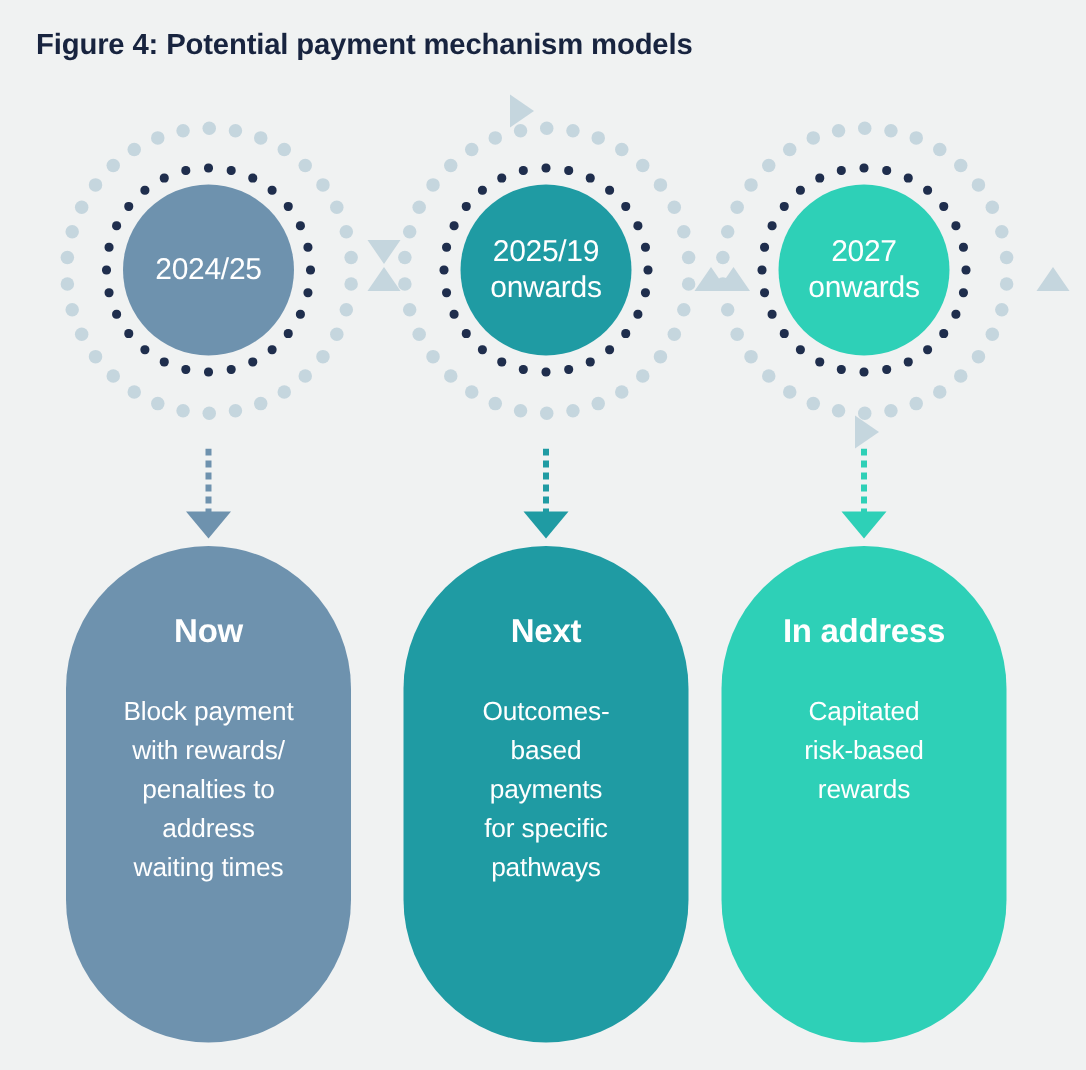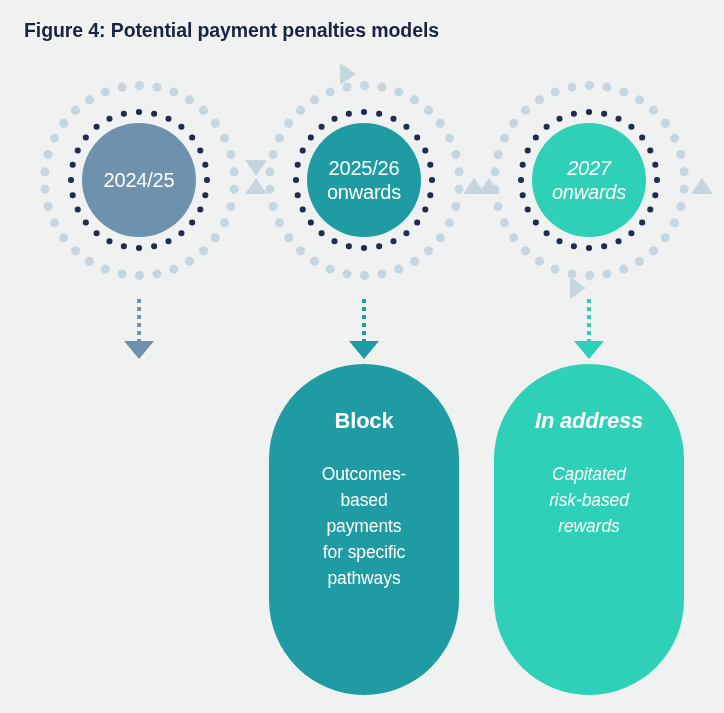--- a/index.html
+++ b/index.html
@@ -34,21 +34,21 @@
   }
   
   .col {
     position: absolute;
     top: 0;
     width: 226px;
     height: 713px;
   }
   .col-0 { left: 26px; }
   .col-1 { left: 251px; }
-  .col-2 { left: 476px; font-style: italic; }
+  .col-2 { left: 463px; }
 
   
   .ring {
     position: absolute;
     left: 50%;
     top: 180px;
     transform: translate(-50%, -50%);
     border-radius: 50%;
   }
   .ring .dot {
@@ -172,21 +172,21 @@
     border-left: 11px solid transparent;
     border-right: 11px solid transparent;
     border-top: 16px solid #c5d6de;
   }
 </style>
 </head>
 <body>
 
 <div id="figure-root">
 
-  <div id="figure-title">Figure 4: Potential payment penalties models</div>
+  <div id="figure-title">Figure 4: Potential payment mechanism models</div>
 
   <div class="stage">
 
     <div class="col col-0">
       <div class="ring ring-outer" style="width: 190px; height: 190px;">
           <span class="dot" style="transform: translate(0px, -95px);"></span>
           <span class="dot" style="transform: translate(17.46px, -93.38px);"></span>
           <span class="dot" style="transform: translate(34.32px, -88.58px);"></span>
           <span class="dot" style="transform: translate(50.01px, -80.77px);"></span>
           <span class="dot" style="transform: translate(64px, -70.21px);"></span>
@@ -250,20 +250,28 @@
           <span class="dot" style="transform: translate(-29.5px, -61.27px);"></span>
           <span class="dot" style="transform: translate(-15.13px, -66.3px);"></span>
         </div>
       <div class="core core-0">
         <span style="white-space:pre-line">2024/25</span>
       </div>
       <div class="connector conn-0">
         <div class="line"></div>
         <div class="head"></div>
       </div>
+      <div class="card card-0">
+        <div class="card-heading">Now</div>
+        <div class="card-body">Block payment
+with rewards/
+penalties to
+address
+waiting times</div>
+      </div>
     </div>
 
     <div class="col col-1">
       <div class="ring ring-outer" style="width: 190px; height: 190px;">
           <span class="dot" style="transform: translate(0px, -95px);"></span>
           <span class="dot" style="transform: translate(17.46px, -93.38px);"></span>
           <span class="dot" style="transform: translate(34.32px, -88.58px);"></span>
           <span class="dot" style="transform: translate(50.01px, -80.77px);"></span>
           <span class="dot" style="transform: translate(64px, -70.21px);"></span>
           <span class="dot" style="transform: translate(75.81px, -57.25px);"></span>
@@ -320,29 +328,29 @@
           <span class="dot" style="transform: translate(-66.3px, 15.13px);"></span>
           <span class="dot" style="transform: translate(-68px, 0px);"></span>
           <span class="dot" style="transform: translate(-66.3px, -15.13px);"></span>
           <span class="dot" style="transform: translate(-61.27px, -29.5px);"></span>
           <span class="dot" style="transform: translate(-53.16px, -42.4px);"></span>
           <span class="dot" style="transform: translate(-42.4px, -53.16px);"></span>
           <span class="dot" style="transform: translate(-29.5px, -61.27px);"></span>
           <span class="dot" style="transform: translate(-15.13px, -66.3px);"></span>
         </div>
       <div class="core core-1">
-        <span style="white-space:pre-line">2025/26
+        <span style="white-space:pre-line">2025/19
 onwards</span>
       </div>
       <div class="connector conn-1">
         <div class="line"></div>
         <div class="head"></div>
       </div>
       <div class="card card-1">
-        <div class="card-heading">Block</div>
+        <div class="card-heading">Next</div>
         <div class="card-body">Outcomes-
 based
 payments
 for specific
 pathways</div>
       </div>
     </div>
 
     <div class="col col-2">
       <div class="ring ring-outer" style="width: 190px; height: 190px;">

